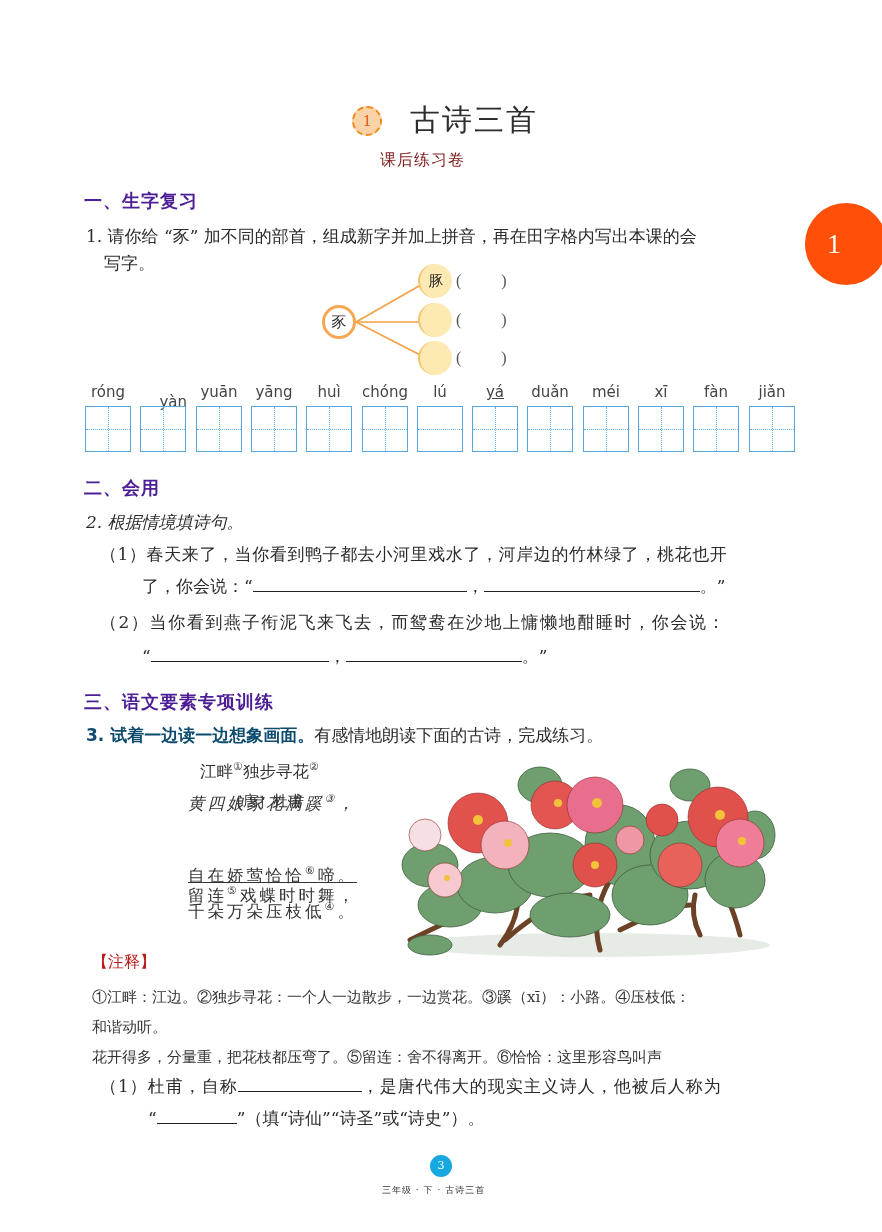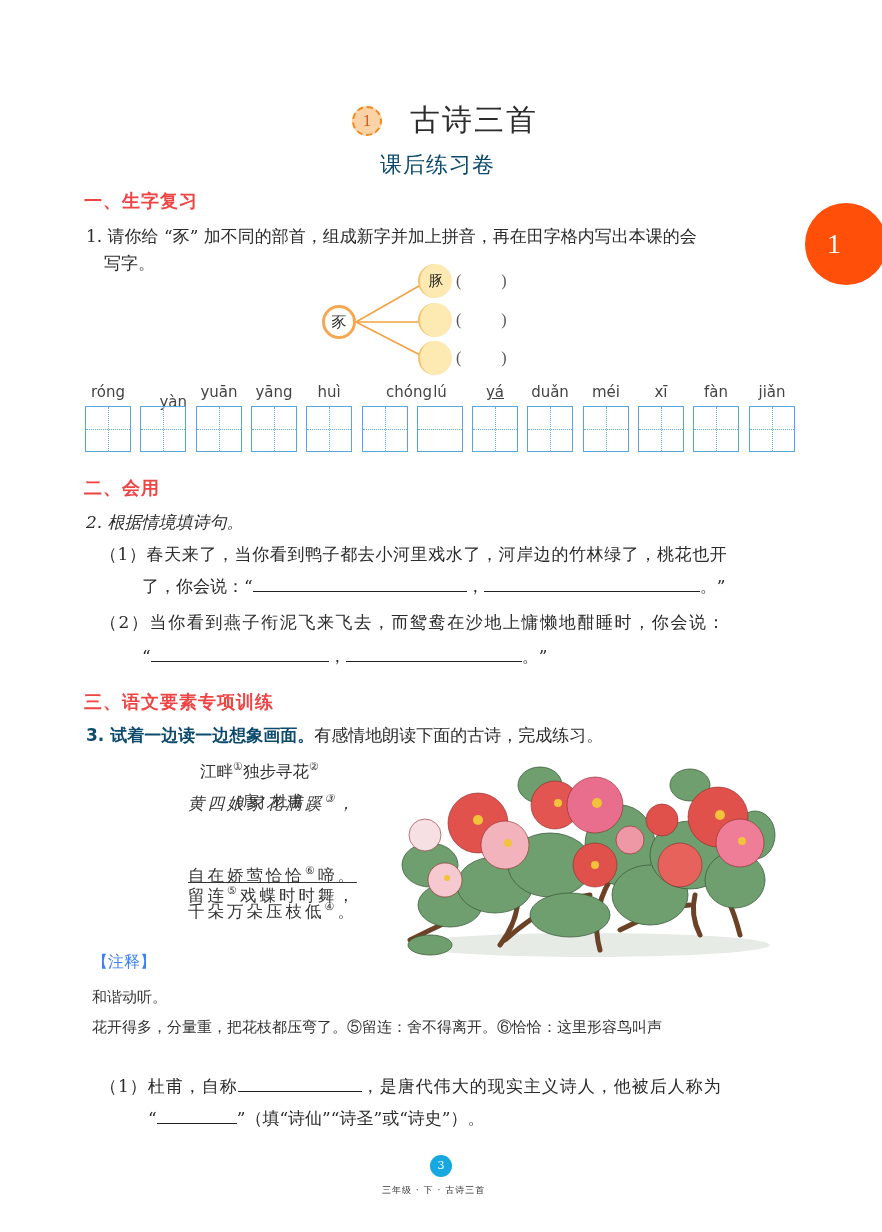--- a/index.html
+++ b/index.html
@@ -10,28 +10,28 @@
   }
   .abs { position: absolute; }
   
   .lesson-num {
     left: 352px; top: 106px; width: 30px; height: 30px; border-radius: 50%;
     background: #fcd3a6; border: 2.5px dashed #f08a1c; box-sizing: border-box;
     color: #e2571a; font-size: 17px; line-height: 25px; text-align: center;
     font-family: "Liberation Serif", serif;
   }
   .title { left: 410px; top: 100px; font-size: 30px; color: #2d2d2d; letter-spacing: 2px; font-family: Liberation Mono, monospace; }
-  .subtitle { left: 380px; top: 150px; font-size: 22px; color: #0c4a6e; letter-spacing: 1px; }
+  .subtitle { left: 380px; top: 150px; font-size: 16px; color: #7f1d1d; letter-spacing: 1px; }
   .side-tab {
     left: 805px; top: 203px; width: 82px; height: 82px; border-radius: 50%;
     background: #ff4f08; color: #fff; font-size: 28px; line-height: 82px;
     text-align: left; padding-left: 22px; box-sizing: border-box;
     font-family: "Liberation Serif", serif;
   }
-  .section-heading { left: 84px; font-size: 18px; font-weight: bold; color: #ef4444; font-family: "DejaVu Sans", sans-serif; letter-spacing: 1px; }
+  .section-heading { left: 84px; font-size: 18px; font-weight: bold; color: #4c1d95; font-family: "DejaVu Sans", sans-serif; letter-spacing: 1px; }
   .q { font-size: 17px; color: #2b2b2b; line-height: 27px; }
   .blue { color: #0c4a6e; font-weight: bold; font-family: "DejaVu Sans", sans-serif; }
 
   
   .root-node {
     left: 322px; top: 305px; width: 34px; height: 34px; border-radius: 50%;
     border: 3px solid #f7a752; background: #fff; box-sizing: border-box;
     text-align: center; line-height: 28px; font-size: 15px;
   }
   .leaf-node {
@@ -47,21 +47,21 @@
     width: 46px; height: 46px; border: 1.5px solid #55a7de; box-sizing: border-box; position: absolute;
   }
   .tzg::before { content: ""; position: absolute; left: 50%; top: 0; bottom: 0; border-left: 1px dotted #5fb0e4; }
   .tzg::after { content: ""; position: absolute; top: 50%; left: 0; right: 0; border-top: 1px dotted #5fb0e4; }
   .tzg.half::before { display: none; }
 
   .blank { display: inline-block; border-bottom: 1.5px solid #222; height: 18px; vertical-align: baseline; }
 
   .poem { font-size: 16.5px; color: #333; text-align: left; }
   .poem sup { font-size: 11px; }
-  .note-label { left: 92px; top: 952px; font-size: 16px; color: #3b82f6; }
+  .note-label { left: 92px; top: 952px; font-size: 16px; color: #b91c1c; }
   .notes { left: 92px; top: 982px; width: 730px; font-size: 15px; line-height: 30px; color: #333; }
   .page-num {
     left: 430px; top: 1155px; width: 22px; height: 22px; border-radius: 50%;
     background: #18a8e0; color: #fff; font-size: 11px; line-height: 22px; text-align: center;
   }
   .footer { left: 382px; top: 1184px; font-size: 9px; color: #333; letter-spacing: 1px; }
 </style>
 </head>
 <body>
 
@@ -86,21 +86,21 @@
 <div class="abs leaf-node" style="left:418px; top:303px;"></div>
 <div class="abs paren" style="left:456px; top:311px; white-space:pre;">(          )</div>
 <div class="abs leaf-node" style="left:418px; top:341px;"></div>
 <div class="abs paren" style="left:456px; top:349px; white-space:pre;">(          )</div>
 
 <div class="abs pinyin" style="left:84px; top:383px;">róng</div>
 <div class="abs pinyin" style="left:139px; top:393px;text-align:right;">yàn</div>
 <div class="abs pinyin" style="left:195px; top:383px;">yuān</div>
 <div class="abs pinyin" style="left:250px; top:383px;">yāng</div>
 <div class="abs pinyin" style="left:305px; top:383px;">huì</div>
-<div class="abs pinyin" style="left:361px; top:383px;margin-left:24px;">chóng</div>
+<div class="abs pinyin" style="left:361px; top:383px;">chóng</div>
 <div class="abs pinyin" style="left:416px; top:383px;">lú</div>
 <div class="abs pinyin" style="left:471px; top:383px;text-decoration:underline;">yá</div>
 <div class="abs pinyin" style="left:526px; top:383px;">duǎn</div>
 <div class="abs pinyin" style="left:582px; top:383px;">méi</div>
 <div class="abs pinyin" style="left:637px; top:383px;">xī</div>
 <div class="abs pinyin" style="left:692px; top:383px;">fàn</div>
 <div class="abs pinyin" style="left:748px; top:383px;">jiǎn</div>
 
 <div class="tzg" style="left:85px; top:406px;"></div>
 <div class="tzg" style="left:140px; top:406px;"></div>
@@ -188,20 +188,21 @@
     <circle cx="207" cy="48" r="5"></circle>
       <circle cx="205" cy="110" r="4"></circle>
       <circle cx="330" cy="60" r="5"></circle>
     <circle cx="352" cy="86" r="4"></circle>
       <circle cx="57" cy="123" r="3"></circle>
   </g>
 </svg>
 
 <div class="abs note-label">【注释】</div>
 <div class="abs notes">
+  <div style="white-space:nowrap;">①江畔：江边。②独步寻花：一个人一边散步，一边赏花。③蹊（xī）：小路。④压枝低：</div>
   <div>和谐动听。</div>
   <div style="white-space:nowrap;">花开得多，分量重，把花枝都压弯了。⑤留连：舍不得离开。⑥恰恰：这里形容鸟叫声</div>
 </div>
 
 <div class="abs q" style="left:100px; top:1073px; white-space:nowrap; letter-spacing:1px;text-align:center;">
   <span>（1）杜甫，自称</span><span class="blank" style="width:124px;"></span><span>，是唐代伟大的现实主义诗人，他被后人称为</span>
 </div>
 <div class="abs q" style="left:148px; top:1105px; white-space:nowrap;">
   <span>“</span><span class="blank" style="width:80px;"></span><span>”（填“诗仙”“诗圣”或“诗史”）。</span>
 </div>

